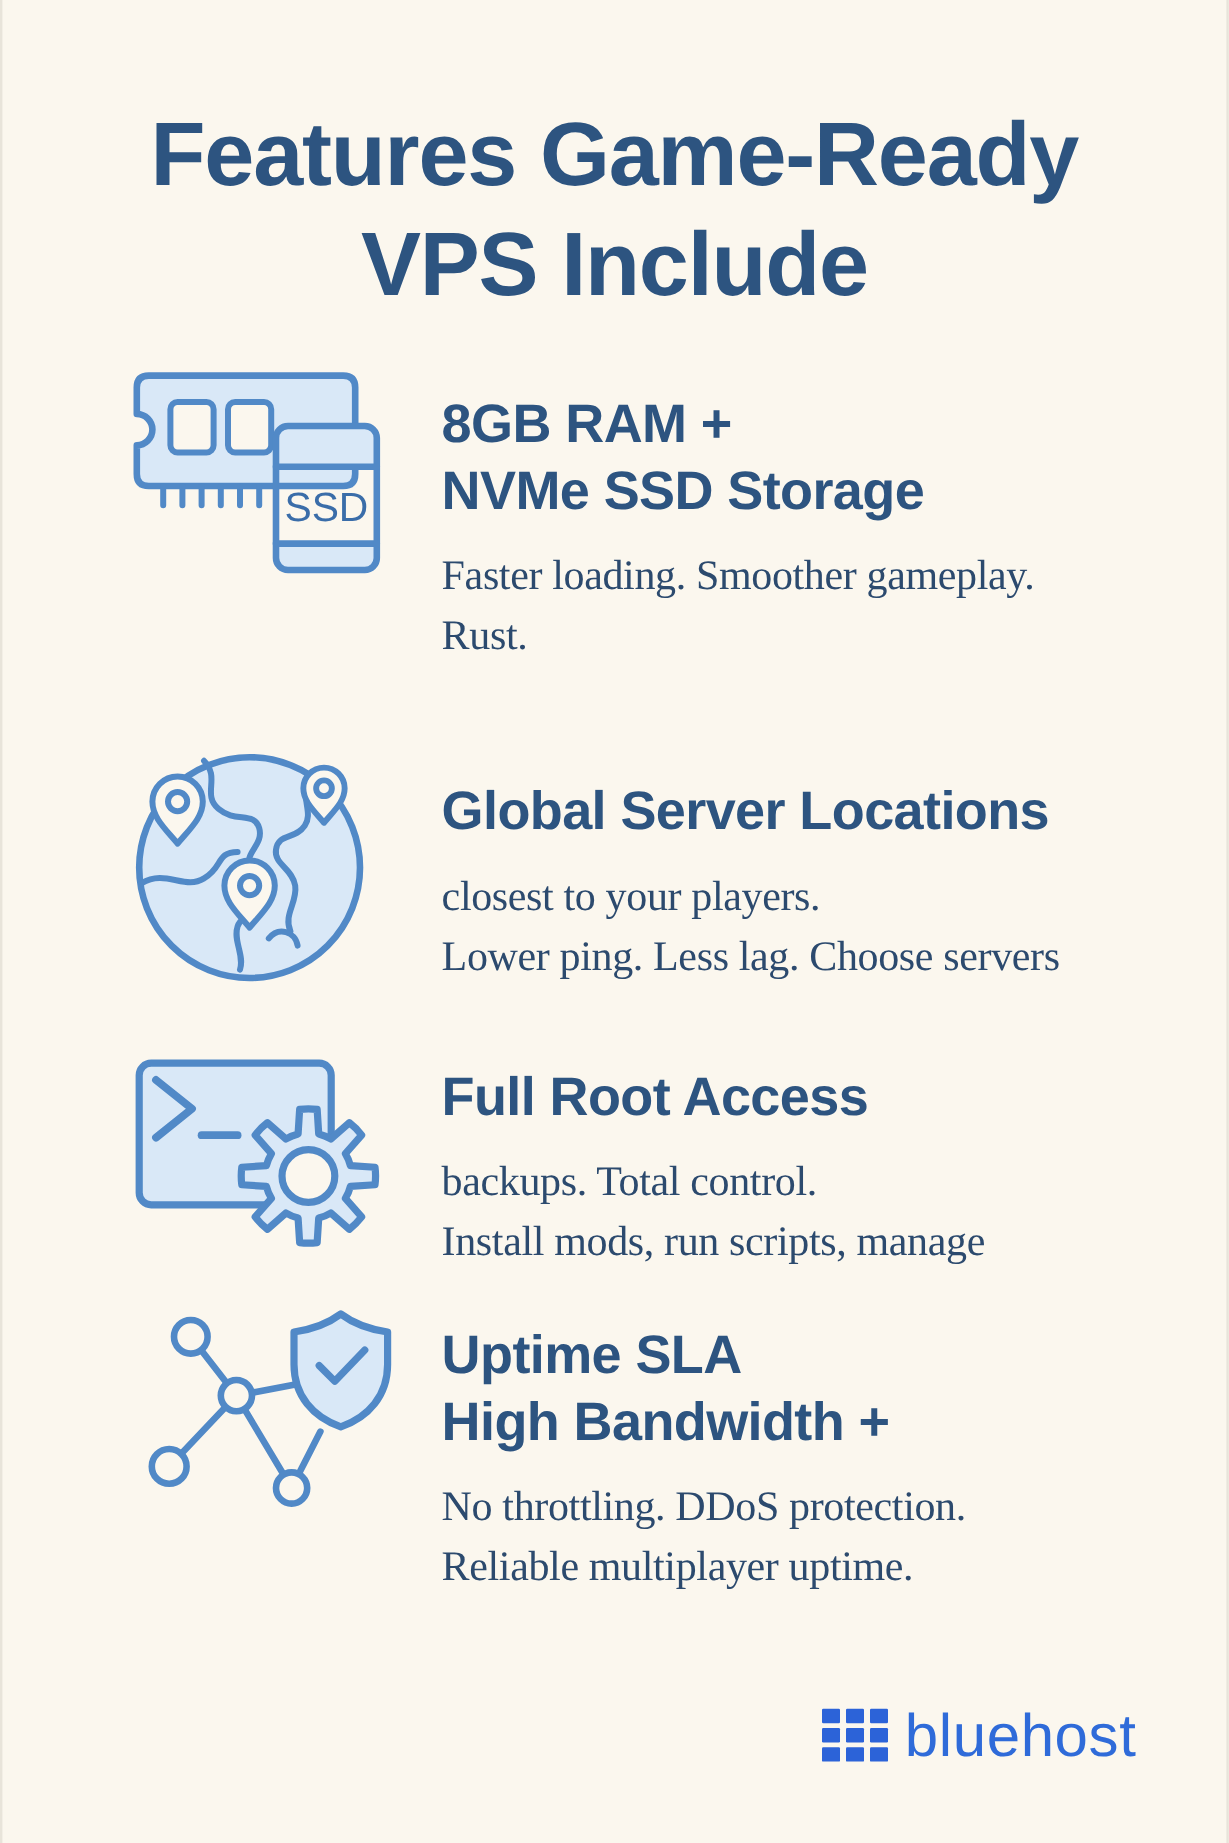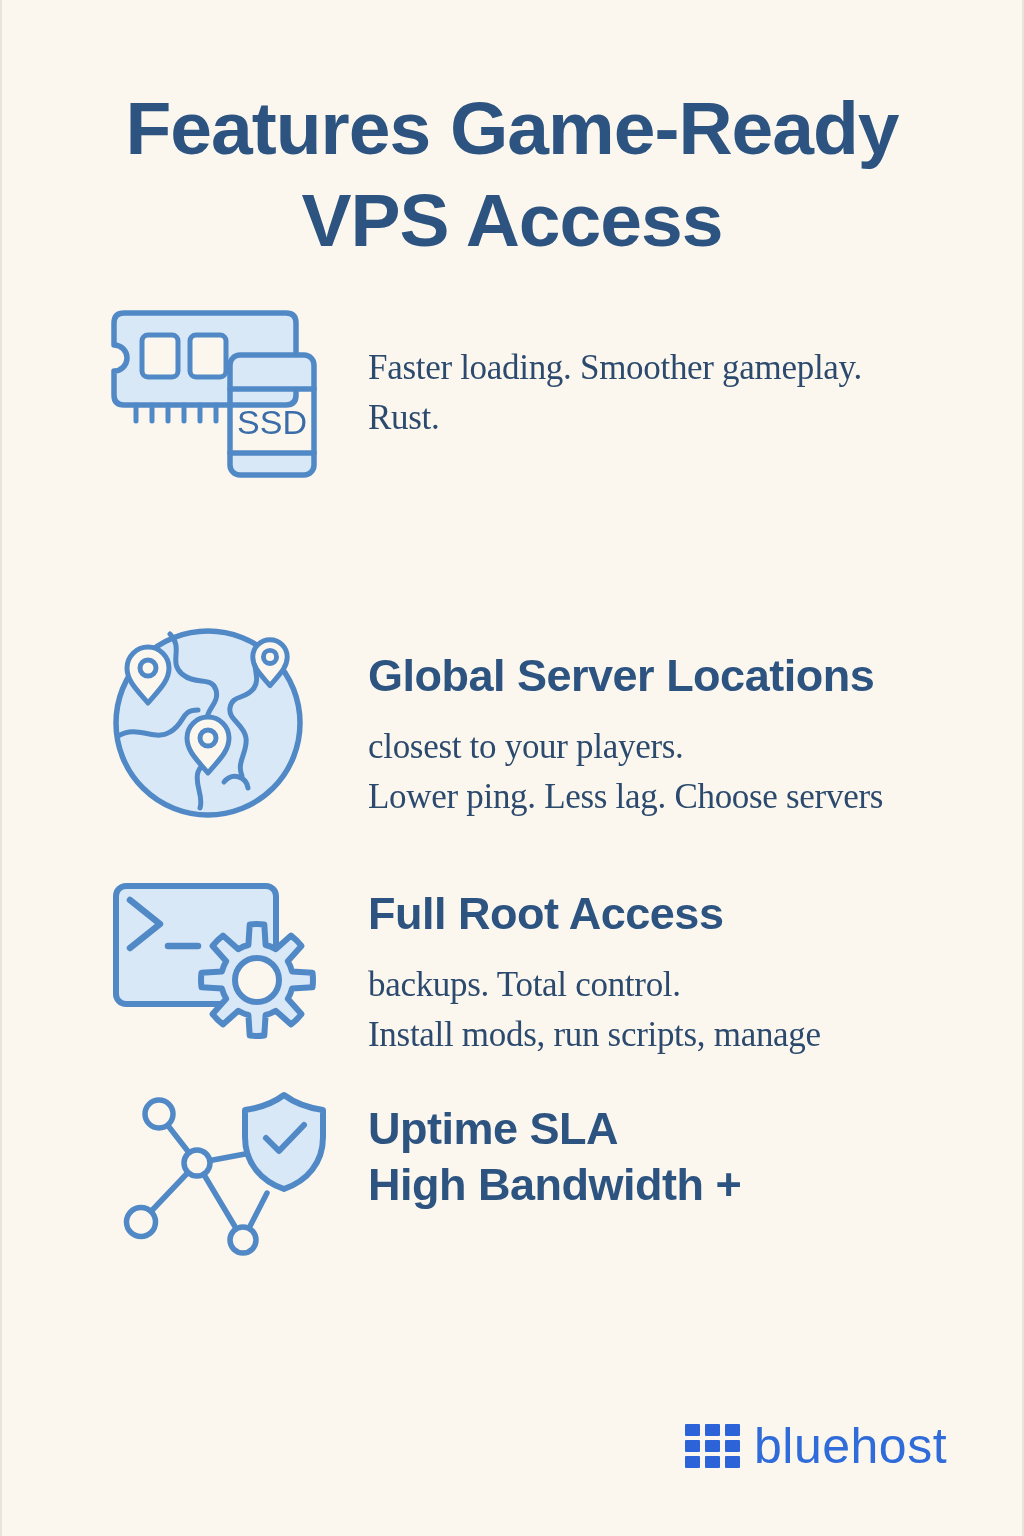--- a/index.html
+++ b/index.html
@@ -97,40 +97,44 @@
     letter-spacing:0.5px;
   }
 </style>
 </head>
 <body>
 
 <div class="poster">
 
   <h1 class="title">
     <span class="tl">Features Game-Ready</span>
-    <span class="tl">VPS Access</span>
+    <span class="tl">VPS Include</span>
   </h1>
 
   <section class="feature" style="top:303px;">
     <svg class="icon" style="left:106px;top:0;" width="210" height="178" viewBox="0 0 210 178">
 
       <path class="st fill-blue" d="M16 10 H178 Q188 10 188 20 V92 Q188 102 178 102 H16 Q6 102 6 92 V68 A12 12 0 0 0 6 42 V20 Q6 10 16 10 Z"></path>
       <rect class="st fill-cream" x="34" y="32" width="36" height="42" rx="6" style="stroke-width:5"></rect>
       <rect class="st fill-cream" x="82" y="32" width="36" height="42" rx="6" style="stroke-width:5"></rect>
       <g>
         <path class="st" style="stroke-width:5" d="M28 102 V118 M44 102 V118 M60 102 V118 M76 102 V118 M92 102 V118 M108 102 V118"></path>
       </g>
 
       <path class="fill-blue" d="M122 62 Q122 52 132 52 H196 Q206 52 206 62 V86 H122 Z"></path>
       <path class="fill-blue" d="M122 150 H206 V162 Q206 172 196 172 H132 Q122 172 122 162 Z"></path>
       <rect class="st fill-cream" x="122" y="52" width="84" height="120" rx="10" style="fill:none"></rect>
       <path class="st" d="M122 86 H206 M122 150 H206"></path>
       <text class="ssd-label" x="164" y="131" text-anchor="middle">SSD</text>
     </svg>
     <div class="ftext" style="top:22px;">
+      <h2 class="fheading">
+        <span>8GB RAM +</span>
+        <span>NVMe SSD Storage</span>
+      </h2>
       <p class="fbody">
         <span>Faster loading. Smoother gameplay.</span>
         <span>Rust.</span>
       </p>
     </div>
   </section>
 
   <section class="feature" style="top:618px;">
     <svg class="icon" style="left:106px;top:0;" width="202" height="205" viewBox="0 0 202 205">
       <circle class="st fill-blue" cx="100" cy="105" r="92"></circle>
@@ -203,20 +207,24 @@
         <circle class="st fill-cream" cx="92" cy="80" r="13"></circle>
         <circle class="st fill-cream" cx="36" cy="139" r="14.5"></circle>
         <circle class="st fill-cream" cx="138" cy="157" r="13"></circle>
       </g>
     </svg>
     <div class="ftext" style="top:18px;">
       <h2 class="fheading">
         <span>Uptime SLA</span>
         <span>High Bandwidth +</span>
       </h2>
+      <p class="fbody">
+        <span>No throttling. DDoS protection.</span>
+        <span>Reliable multiplayer uptime.</span>
+      </p>
     </div>
   </section>
 
   <div class="logo">
     <div class="logo-grid">
       <i></i>
         <i></i>
         <i></i>
         <i></i>
         <i></i>

